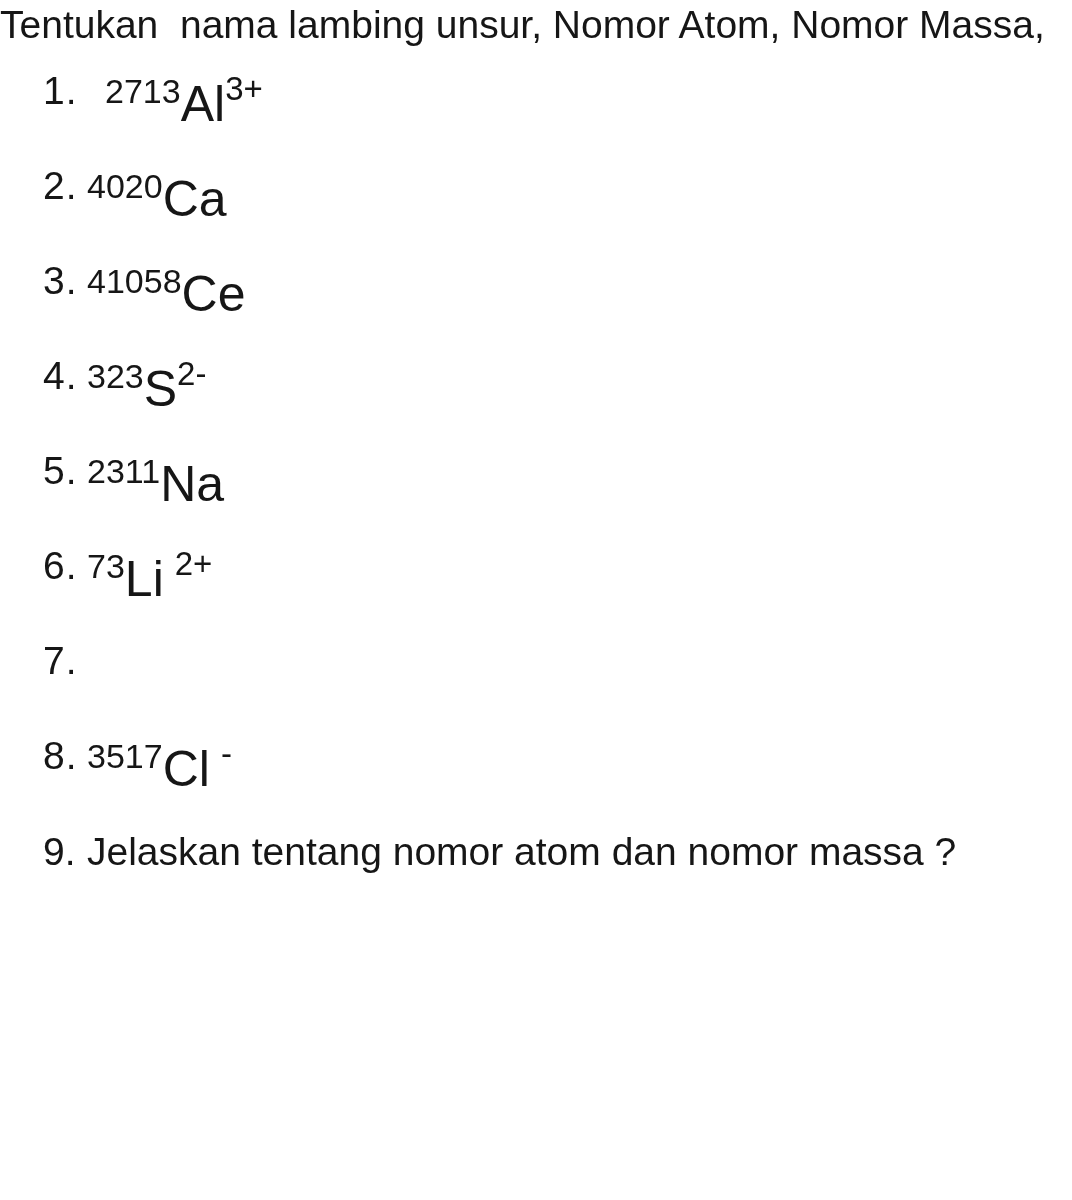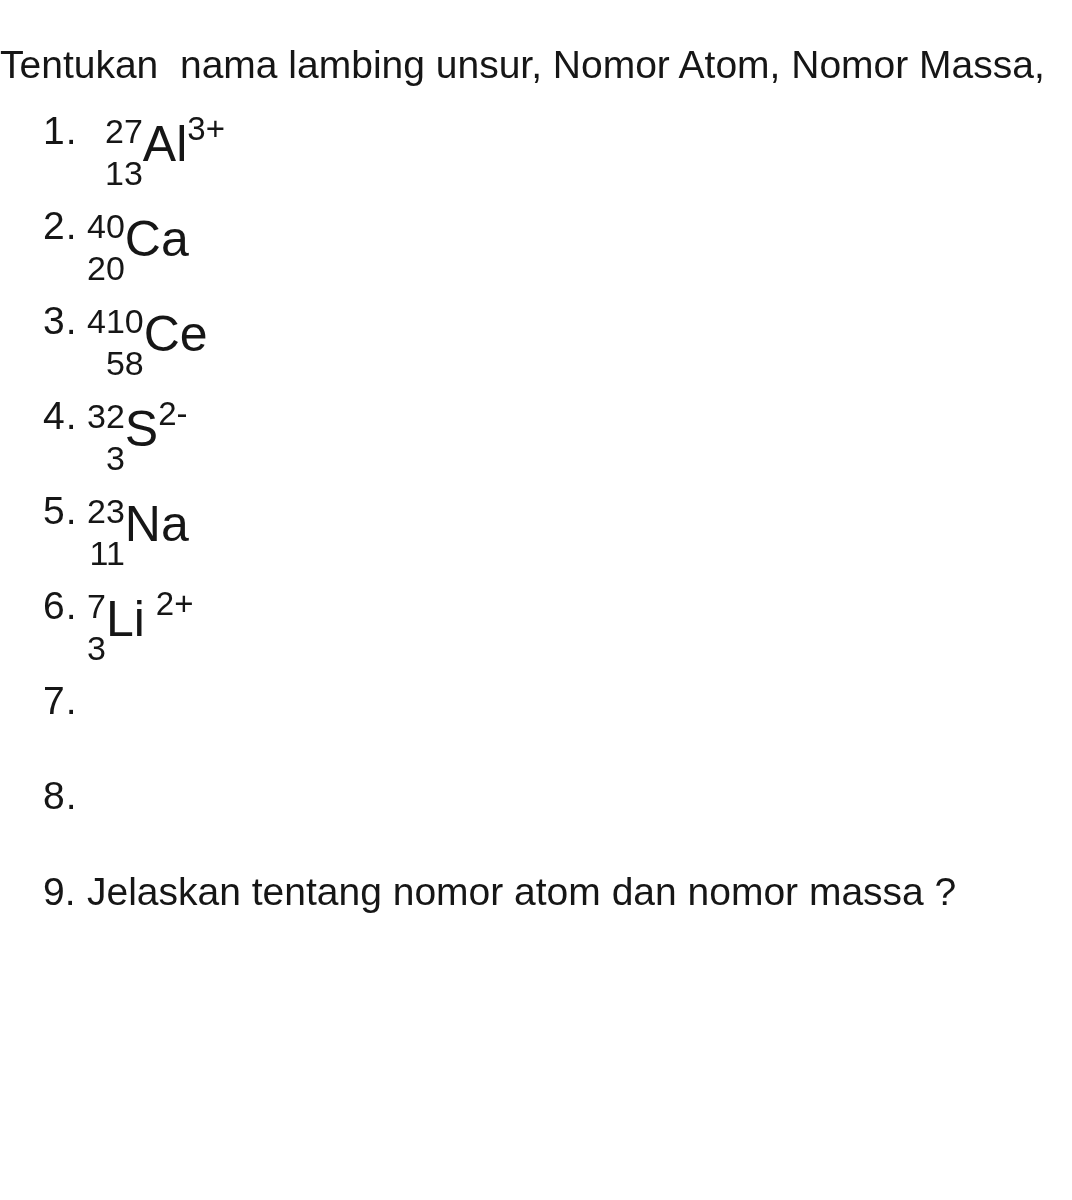--- a/index.html
+++ b/index.html
@@ -9,21 +9,20 @@
   }
   .page {
     position: relative;
     width: 1072px;
     height: 1200px;
     background: #ffffff;
     color: #161616;
     font-family: "Liberation Sans", sans-serif;
     overflow: hidden;
     box-sizing: border-box;
-    padding-top: 40px;
   }
   .title {
     font-size: 39px;
     line-height: 50px;
     white-space: pre;
     margin: 0;
   }
   .list {
     margin-top: 20px;
     padding-left: 43px;
@@ -43,21 +42,21 @@
   }
   .isotope {
     display: flex;
     align-items: flex-start;
   }
   .item-1 .isotope {
     margin-left: 18px;
   }
   .stack {
     display: inline-flex;
-    flex-direction: column;
+    flex-direction: row;
     align-items: flex-end;
     font-size: 34px;
     line-height: 42px;
   }
   .symbol {
     font-size: 50px;
     line-height: 50px;
     margin-top: 9px;
   }
   .charge {
@@ -162,20 +161,28 @@
         <span class="charge">2+</span>
       </span>
     </div>
 
     <div class="item">
       <span class="num">7.</span>
     </div>
 
     <div class="item charge-gap">
       <span class="num">8.</span>
+      <span class="isotope">
+        <span class="stack">
+            <span>35</span>
+            <span>17</span>
+          </span>
+        <span class="symbol">Cl</span>
+        <span class="charge">-</span>
+      </span>
     </div>
 
     <div class="q"><span class="num">9.</span><span>Jelaskan tentang nomor atom dan nomor massa ?</span></div>
 
 
 
   </div>
 </div>
 
 </body></html>

